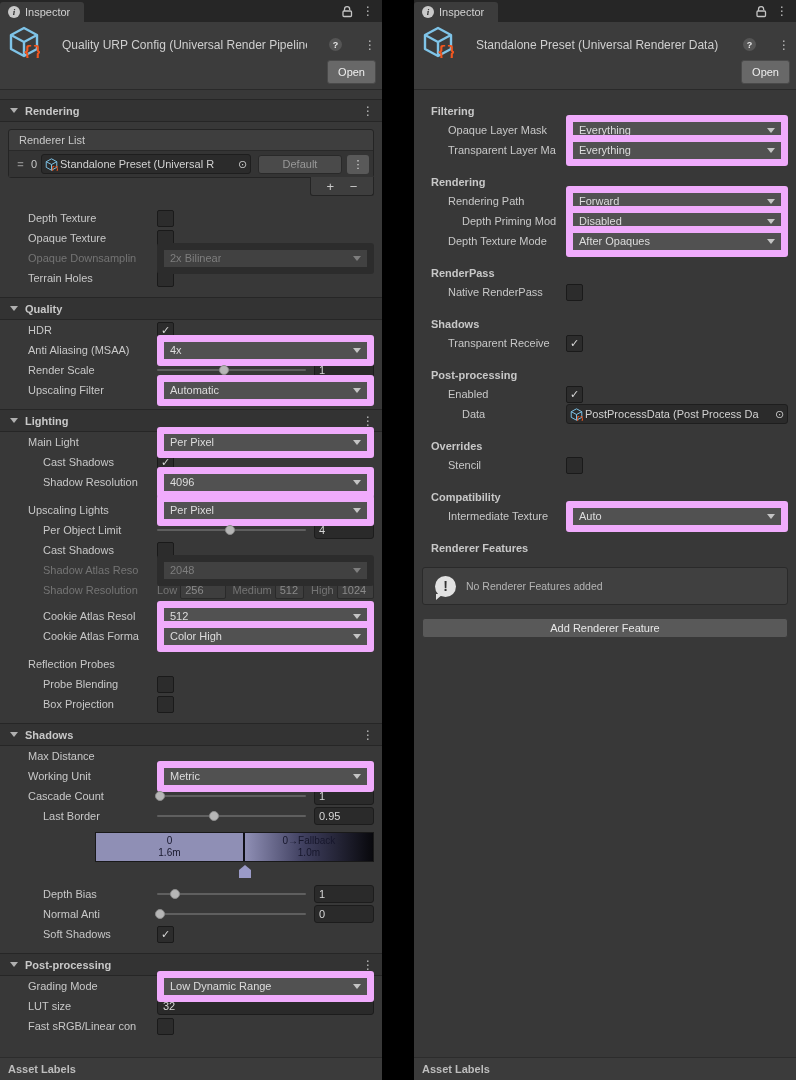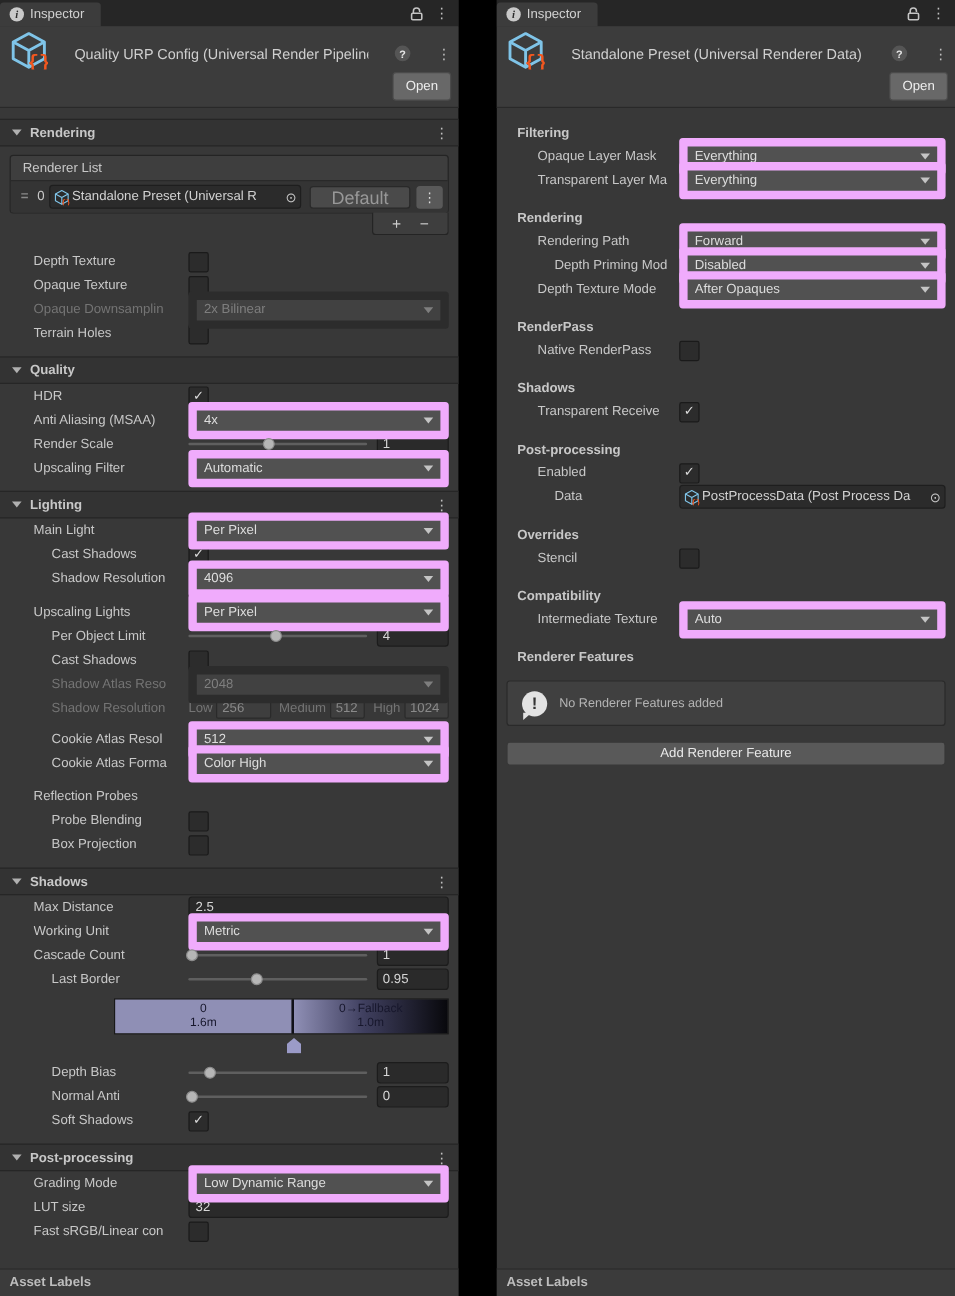--- a/index.html
+++ b/index.html
@@ -61,21 +61,21 @@
   
   .rlist{margin:7px 8px 0 8px;border:1px solid #242424;border-radius:3px;background:#3e3e3e;}
   .rlist-head{height:20px;display:flex;align-items:center;padding-left:10px;color:#c8c8c8;}
   .rlist-row{height:26px;background:#343434;border-top:1px solid #292929;display:flex;align-items:center;padding:0 4px;}
   .dragh{color:#8a8a8a;width:14px;text-align:center;letter-spacing:-1px;font-weight:bold;cursor:grab;}
   .ridx{width:14px;color:#c8c8c8;text-align:center;}
   .objfield{flex:1;min-width:0;height:18px;background:#2b2b2b;border:1px solid #1e1e1e;border-radius:3px;display:flex;align-items:center;padding-left:3px;cursor:pointer;}
   .urp-sm{width:13px;height:13px;flex:0 0 auto;margin-right:2px;}
   .objtext{flex:1;min-width:0;white-space:nowrap;overflow:hidden;color:#d2d2d2;}
   .picker{flex:0 0 auto;width:15px;text-align:center;color:#c8c8c8;font-size:11px;cursor:pointer;}
-  .defbtn{flex:0 0 auto;width:84px;height:19px;margin-left:7px;background:#4a4a4a;border:1px solid #292929;border-radius:3px;color:#989898;font-family:inherit;font-size:15px;}
+  .defbtn{flex:0 0 auto;width:84px;height:19px;margin-left:7px;background:#4a4a4a;border:1px solid #292929;border-radius:3px;color:#989898;font-family:inherit;font-size:11px;}
   .kebabbtn{flex:0 0 auto;width:22px;height:19px;margin-left:5px;background:#595959;border-radius:3px;color:#ddd;display:flex;align-items:center;justify-content:center;cursor:pointer;}
   .plusminus{width:62px;height:18px;margin:-1px 8px 0 auto;background:#3e3e3e;border:1px solid #242424;border-top:none;border-radius:0 0 3px 3px;display:flex;align-items:center;justify-content:space-evenly;color:#cccccc;font-size:13px;}
   .plusminus span{cursor:pointer;line-height:1;}
   
   .tierlbl{color:#747474;margin-right:3px;flex:0 0 auto;}
   .tierbox{height:16px;background:#3e3e3e;border:1px solid #2a2a2a;border-radius:2px;display:flex;align-items:center;padding:0 4px;color:#8a8a8a;margin-right:7px;}
   .tb1{width:44px;}.tb2{width:24px;}.tb3{width:34px;margin-right:0;}
   
   .cascade-wrap{margin:6px 8px 0 95px;}
   .cascade-bar{display:flex;height:28px;border:1px solid #191919;cursor:pointer;}
@@ -355,23 +355,20 @@
       </div>
   </div>
 
   <div class="sechead">
     <span class="tri"></span>
     <span class="sectitle">Shadows</span>
     <span class="kebab">⋮</span>
   </div>
   <div class="row i1">
     <span class="lbl">Max Distance</span>
-    <div class="ctrl">
-        <div class="txt">2.5</div>
-      </div>
   </div>
   <div class="row i1">
     <span class="lbl">Working Unit</span>
     <div class="ctrl">
         <div class="dd">
           <span class="ddv">Metric</span>
           <span class="arr"></span>
         </div>
       </div>
   </div>

